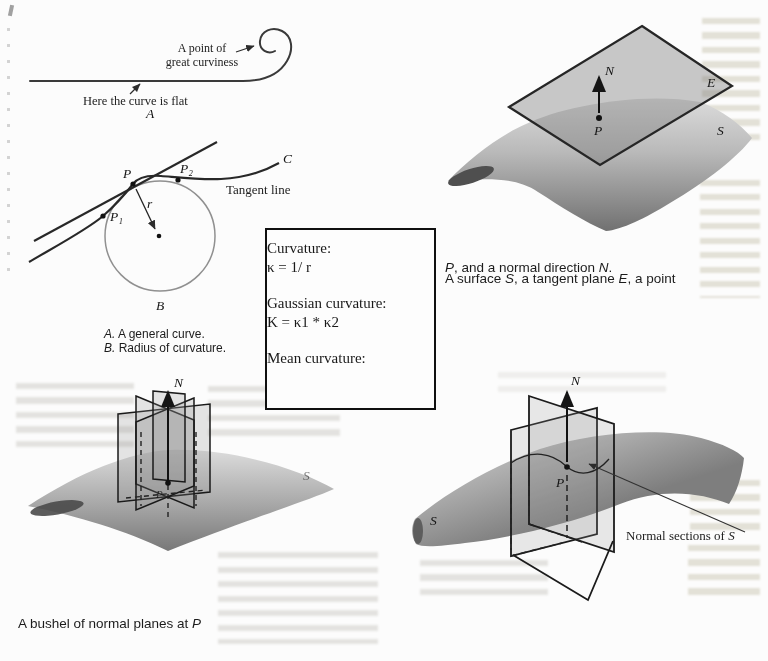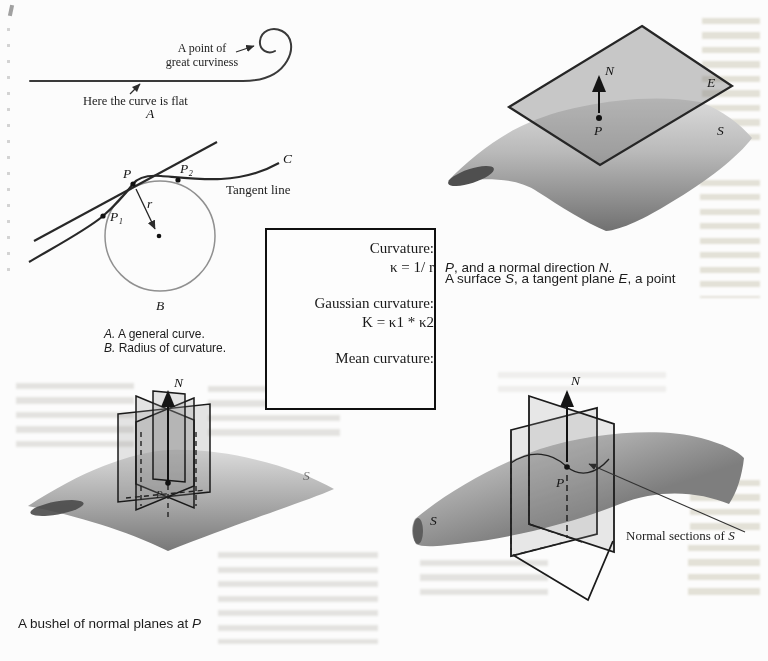--- a/index.html
+++ b/index.html
@@ -7,21 +7,21 @@
           font-family:"Liberation Serif","DejaVu Serif",serif;color:#1a1a1a;}
   svg{position:absolute;left:0;top:0;}
   .lbl{position:absolute;white-space:nowrap;}
   .v{font:italic 13.5px "Liberation Serif","DejaVu Serif",serif;color:#141414;}
   .ann{font:12.5px "Liberation Serif","DejaVu Serif",serif;color:#222;}
   .sans{font:13.5px "Liberation Sans","DejaVu Sans",sans-serif;color:#1c1c1c;line-height:15.5px;}
   .sans i{font-style:italic;}
   .cap-d2{font-size:12px;line-height:14px;}
   .pre{white-space:pre-line;text-align:center;}
   #formula-box{position:absolute;left:265px;top:228px;width:167px;height:169px;border:2.5px solid #101010;
-               background:#fdfdfd;text-align:right;font:15px/19px "Liberation Serif","DejaVu Serif",serif;
+               background:#fdfdfd;text-align:left;font:15px/19px "Liberation Serif","DejaVu Serif",serif;
                color:#191919;padding-top:9px;box-sizing:content-box;}
   .stanza{margin-bottom:17px;}
   .stanza div{line-height:19px;}
   .cap-br{position:absolute;left:520px;top:611px;width:242px;text-align:center;
           font:16.5px/22px "Liberation Serif","DejaVu Serif",serif;color:#161616;}
   .bleed{position:absolute;filter:blur(1.1px);opacity:.8;}
   .tan{background:repeating-linear-gradient(to bottom,rgba(148,140,98,.30) 0 6px,rgba(148,140,98,0) 6px 14.5px);}
   .gry{background:repeating-linear-gradient(to bottom,rgba(128,124,108,.24) 0 6px,rgba(128,124,108,0) 6px 14.5px);}
   .edge-dots{position:absolute;left:7px;top:28px;width:3px;height:252px;opacity:.5;
              background:repeating-linear-gradient(to bottom,rgba(90,90,90,.5) 0 3px,transparent 3px 16px);}

